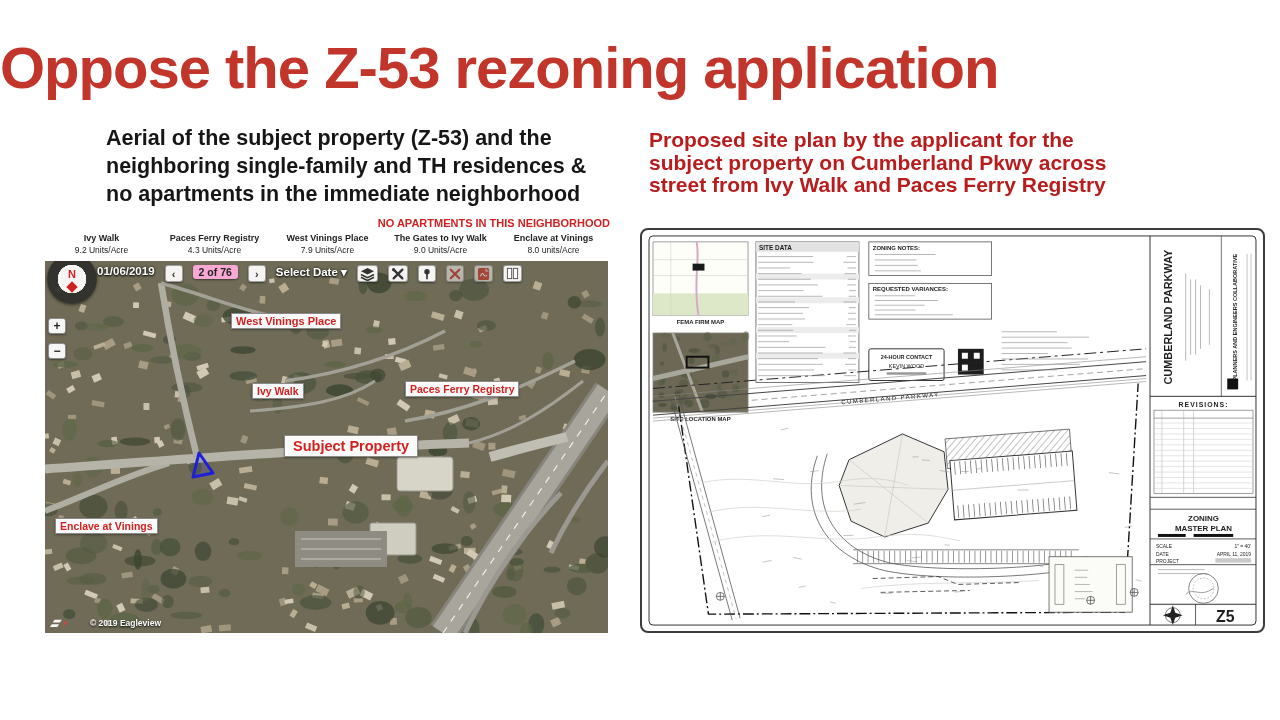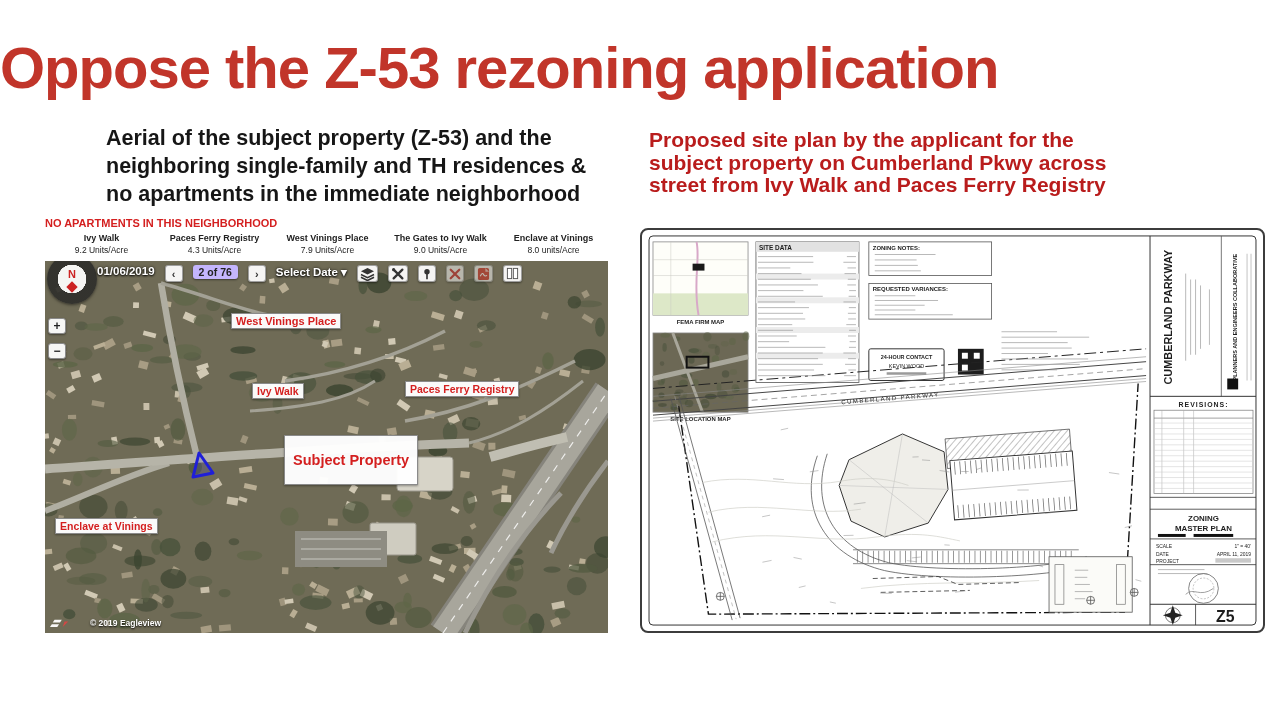--- a/index.html
+++ b/index.html
@@ -5,60 +5,60 @@
   html,body{margin:0;padding:0}
   body{width:1280px;height:720px;position:relative;background:#fff;
        font-family:"Liberation Sans",sans-serif;overflow:hidden;
        --title-red:#c1352a;--label-red:#d41f1f}
   .slide-title{position:absolute;top:34px;left:0;width:1280px;text-align:left;
        font-size:58px;font-weight:bold;color:var(--title-red);letter-spacing:-1px;white-space:nowrap}
   .cap-left{position:absolute;left:106px;top:124px;width:560px;font-weight:bold;
        font-size:21.5px;line-height:28px;color:#161616;white-space:pre-line}
   .cap-right{position:absolute;left:649px;top:129px;width:540px;font-weight:bold;
        font-size:21px;line-height:22.5px;color:#b91c1c;white-space:pre-line}
-  .banner{position:absolute;left:45px;top:217px;width:565px;text-align:left;
+  .banner{position:absolute;left:45px;top:217px;width:565px;text-align:right;
        font-size:11px;font-weight:bold;color:var(--label-red)}
   .stats{position:absolute;left:45px;top:233px;width:565px;display:flex}
   .stat{flex:1;text-align:center}
   .stat .n{font-size:9px;font-weight:bold;color:#222}
   .stat .d{font-size:8.5px;color:#222;margin-top:2px}
 
   .aerial{position:absolute;left:45px;top:261px;width:563px;height:372px;
        overflow:hidden;background:#6f6b56}
   .aerial svg.terrain{position:absolute;left:0;top:0}
   .toolbar{position:absolute;left:52px;top:4px;display:flex;align-items:flex-start;gap:10px;z-index:4}
   .tlabel{color:#fff;font-size:11.5px;font-weight:bold;
        text-shadow:0 1px 2px rgba(0,0,0,.95),0 0 3px rgba(0,0,0,.7);white-space:nowrap}
   .tbtn{height:17px;min-width:18px;background:rgba(255,255,255,.93);
        border:1px solid rgba(90,90,90,.55);border-radius:3px;display:flex;align-items:center;
        justify-content:center;font-size:11px;font-weight:bold;color:#333;
        box-shadow:0 1px 2px rgba(0,0,0,.45);padding:0 2px;box-sizing:border-box}
   .tbtn.faded{opacity:.55}
-  .counter{background:#c4b5fd;border-radius:3px;padding:1px 6px;font-size:10.5px;font-weight:bold;
+  .counter{background:#f9a8d4;border-radius:3px;padding:1px 6px;font-size:10.5px;font-weight:bold;
        color:#222;box-shadow:0 1px 2px rgba(0,0,0,.45);white-space:nowrap}
   .compass{position:absolute;left:2px;top:-7px;width:50px;height:50px;border-radius:50%;z-index:4;
        background:radial-gradient(circle,#f5f5f3 0%,#f5f5f3 40%,rgba(45,45,42,.9) 41%,
                   rgba(45,45,42,.9) 76%,rgba(110,110,105,.9) 77%,rgba(55,55,52,.9) 100%);
        box-shadow:0 1px 3px rgba(0,0,0,.5)}
   .compass .n{position:absolute;top:14px;left:50%;transform:translateX(-50%);
        font-size:11px;font-weight:bold;color:#c22}
   .compass .needle{position:absolute;left:50%;top:29px;width:8px;height:8px;margin-left:-4px;
        background:#c22;transform:rotate(45deg)}
   .zoombtn{position:absolute;left:3px;width:18px;height:16px;background:#f6f6f4;
        border:1px solid #8a8a8a;border-radius:3px;font-size:12px;font-weight:bold;color:#222;
        display:flex;align-items:center;justify-content:center;z-index:4;
        box-shadow:0 1px 2px rgba(0,0,0,.4);box-sizing:border-box}
   #zin{top:57px}#zout{top:82px}
   .maplabel{position:absolute;background:rgba(255,255,255,.97);border:1px solid #8a8a8a;
        color:var(--label-red);font-weight:bold;padding:1px 4px;white-space:nowrap;z-index:3;
        box-shadow:0 1px 2px rgba(0,0,0,.35)}
   #lbl-wv{left:186px;top:52px;font-size:11px}
   #lbl-iw{left:207px;top:122px;font-size:10.5px}
   #lbl-pf{left:360px;top:120px;font-size:10.5px}
-  #lbl-sp{left:239px;top:174px;font-size:14.5px;padding:16px 8px}
+  #lbl-sp{left:239px;top:174px;font-size:14.5px;padding:2px 8px}
   #lbl-en{left:10px;top:257px;font-size:10.5px}
   .credit{position:absolute;left:5px;bottom:5px;display:flex;align-items:flex-end;gap:20px;z-index:3}
   .credit .txt{color:#fff;font-size:8.5px;font-weight:bold;text-shadow:0 1px 2px #000}
 
   .plan{position:absolute;left:640px;top:228px;width:625px;height:405px;background:#fff;
        border:2px solid #3c3c3c;border-radius:8px;box-sizing:border-box}
   .plan svg{position:absolute;left:0;top:0}
   .plan text{font-family:"Liberation Sans",sans-serif;fill:#1d1d1d}
 </style>
 </head>

